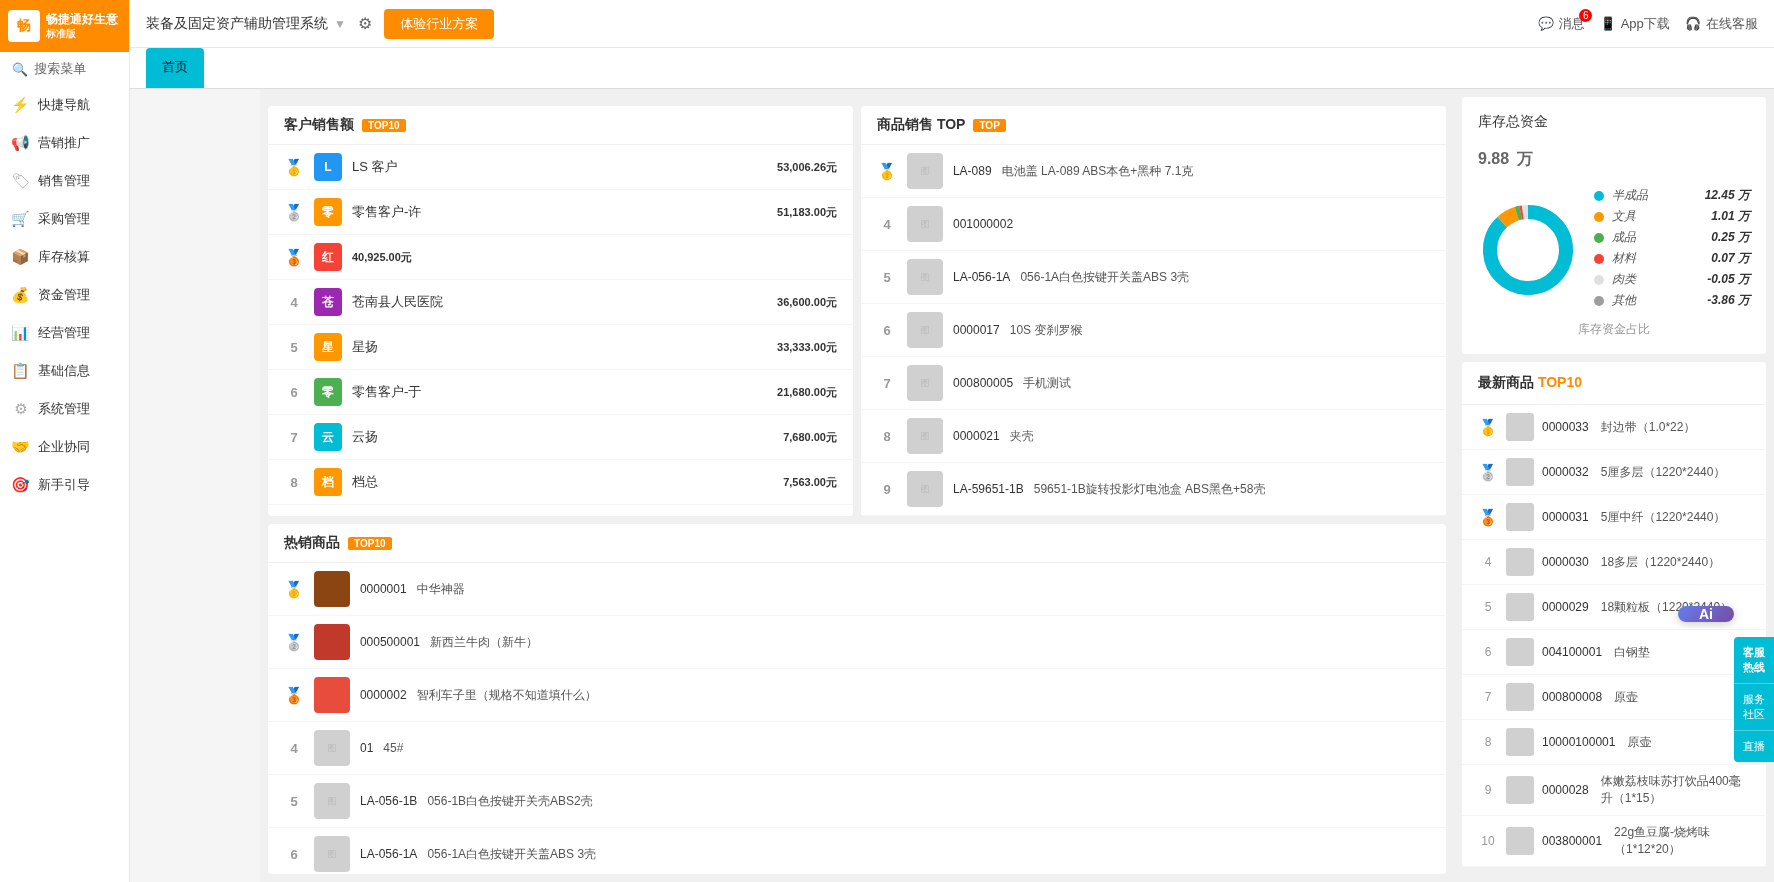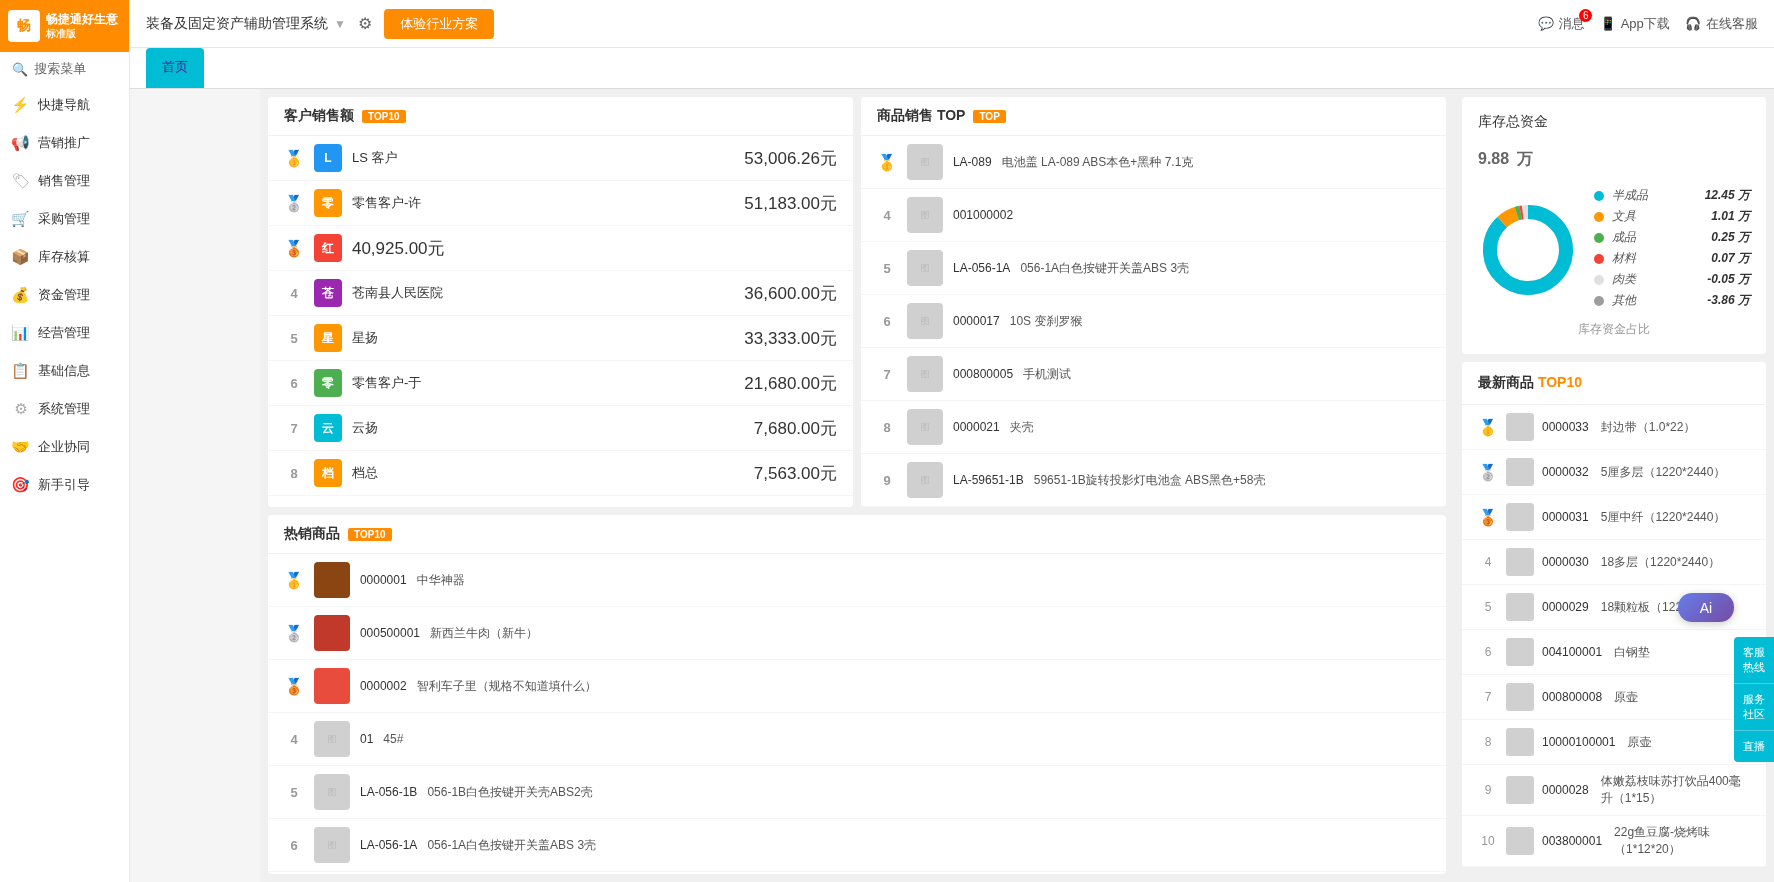--- a/index.html
+++ b/index.html
@@ -139,21 +139,21 @@
       padding: 0 16px;
     }
     .page-tab {
       padding: 10px 16px;
       font-size: 13px;
       cursor: pointer;
       color: #333;
       border-bottom: 2px solid transparent;
     }
     .page-tab.active {
-      color: #4c1d95;
+      color: #0f172a;
       background: #00bcd4;
       border-radius: 4px 4px 0 0;
     }
 
     
     .content {
       flex: 1;
       display: flex;
       overflow: hidden;
       background: #f0f0f0;
@@ -227,21 +227,21 @@
       border-radius: 4px;
       display: flex;
       align-items: center;
       justify-content: center;
       color: #fff;
       font-size: 12px;
       font-weight: bold;
       flex-shrink: 0;
     }
     .rank-name { flex: 1; font-size: 13px; color: #333; }
-    .rank-value { font-size: 17px; color: #333; font-weight: normal; }
+    .rank-value { font-size: 11px; color: #333; font-weight: bold; }
 
     
     .product-item {
       display: flex;
       align-items: center;
       padding: 8px 16px;
       border-bottom: 1px solid #f5f5f5;
       gap: 10px;
     }
     .product-img {
@@ -388,65 +388,66 @@
     .float-btn {
       background: #00bcd4;
       color: #fff;
       width: 40px;
       padding: 8px 4px;
       text-align: center;
       font-size: 11px;
       cursor: pointer;
       border-bottom: 1px solid rgba(255,255,255,0.3);
     }
-    .float-btn:first-child { border-radius: 4px 0 0 0; }
+    .float-btn:first-child { border-radius: 4px 0 0 0; font-weight: bold; }
     .float-btn:last-child { border-radius: 0 0 0 4px; border-bottom: none; }
 
     
     ::-webkit-scrollbar { width: 4px; height: 4px; }
     ::-webkit-scrollbar-thumb { background: #ccc; border-radius: 2px; }
 
     .two-col-panels {
       display: flex;
       gap: 8px;
       flex: 1;
     }
 
     .col-panel {
       flex: 1;
       background: #fff;
       border-radius: 4px;
       overflow: hidden;
       display: flex;
       flex-direction: column;
+      margin-top: 9px;
     }
 
     .scroll-area {
       overflow-y: auto;
       flex: 1;
     }
 
     .medal-icon {
       font-size: 16px;
     }
 
     .ai-float {
       position: fixed;
       right: 40px;
       bottom: 260px;
       background: linear-gradient(135deg, #667eea, #764ba2);
       color: #fff;
       width: 56px;
-      height: 29px;
+      height: 16px;
       border-radius: 14px;
       display: flex;
       align-items: center;
       justify-content: center;
       font-size: 14px;
-      font-weight: normal;
+      font-weight: bold;
       cursor: pointer;
       box-shadow: 0 2px 8px rgba(0,0,0,0.2);
     }
   </style>
 </head>
 <body>
 
 <div class="sidebar">
   <div class="sidebar-logo">
     <div class="logo-icon">畅</div>

